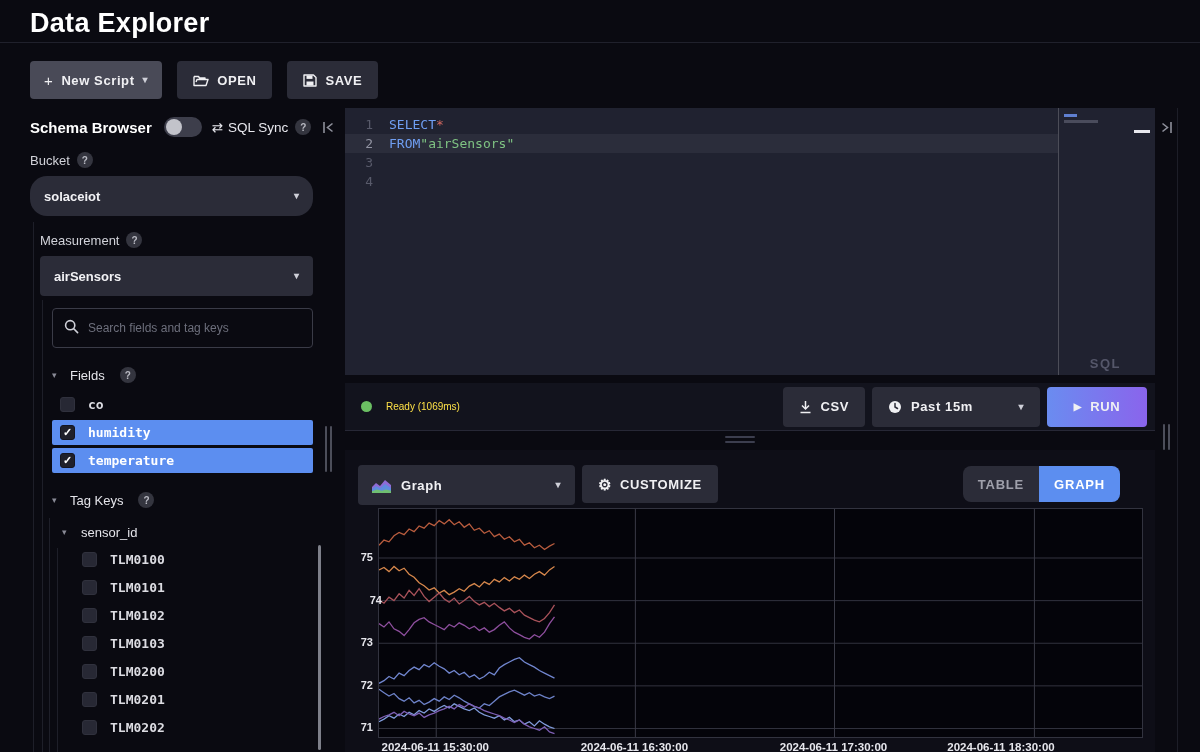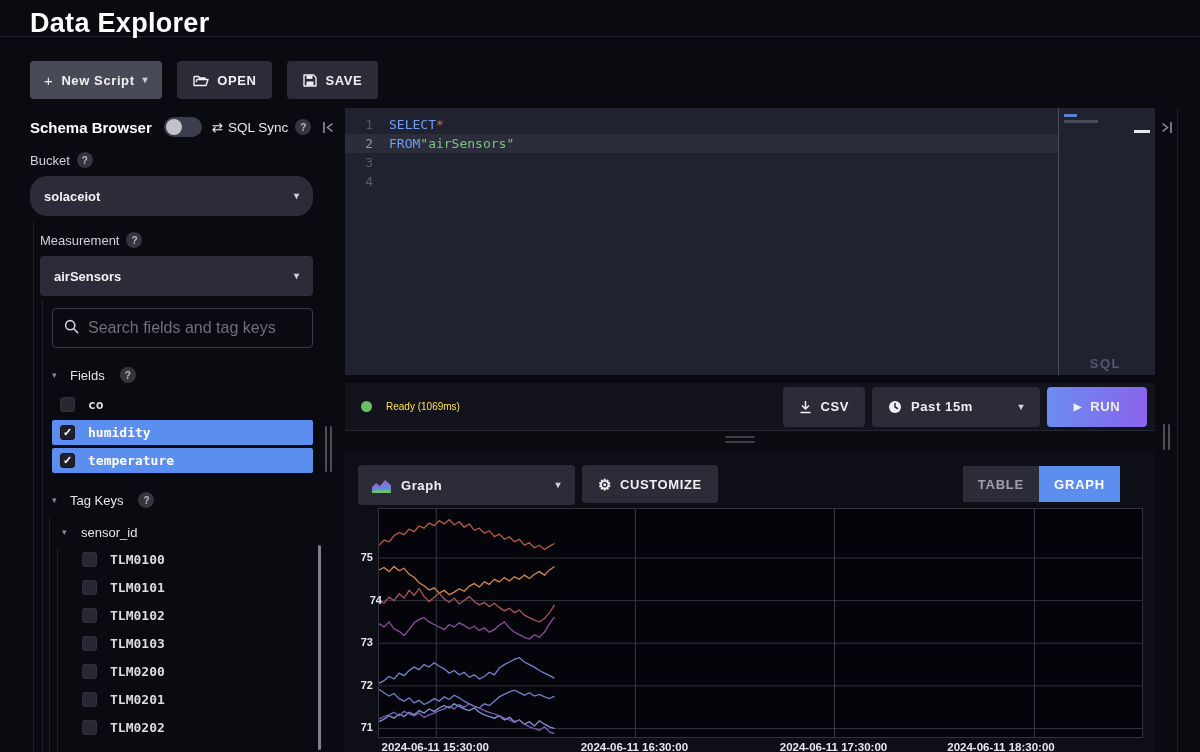--- a/index.html
+++ b/index.html
@@ -2,21 +2,21 @@
 <html><head>
 <meta charset="utf-8">
 <style>
   * { margin:0; padding:0; box-sizing:border-box; }
   html,body { width:1200px; height:752px; overflow:hidden; background:#0a0a11;
     font-family:"Liberation Sans", sans-serif; color:#f0f0f3; }
   .abs { position:absolute; }
   .page { position:relative; width:1200px; height:752px; }
 
   
-  .header { position:absolute; top:0; left:0; width:1200px; height:37px;
+  .header { position:absolute; top:0; left:0; width:1200px; height:43px;
     border-bottom:1px solid #20212c; }
   .page-title { position:absolute; left:30px; top:8px; font-size:27px; font-weight:bold;
     letter-spacing:.3px; color:#ffffff; }
 
   
   .toolbar { position:absolute; left:30px; top:61px; display:flex; gap:15px; }
   .btn { height:38px; display:inline-flex; align-items:center; gap:8px; padding:0 16px;
     background:#2b2c38; border:none; border-radius:4px; color:#f0f0f3;
     font-family:"Liberation Sans",sans-serif; font-size:13px; font-weight:bold;
     letter-spacing:.6px; cursor:pointer; }
@@ -40,21 +40,21 @@
   .small-label { font-size:13px; color:#d2d3da; display:flex; align-items:center; height:20px; }
   .select { height:40px; background:#2b2c38; border-radius:4px; display:flex; align-items:center;
     padding:0 14px; font-size:13px; font-weight:bold; color:#f2f2f5; cursor:pointer;
     justify-content:space-between; }
   .bucket-select { margin:6px 0 14px 0;border-radius:17px; }
   .measurement-wrap { padding-left:10px; }
   .measurement-select { margin:6px 0 12px 0; }
   .search-wrap { margin-left:12px; height:40px; border:1px solid #3a3b47; border-radius:4px;
     display:flex; align-items:center; padding:0 11px; gap:9px; }
   .search-input { background:transparent; border:none; outline:none; color:#e8e8ee;
-    font-size:16px; font-family:"Liberation Sans",sans-serif; width:200px; }
+    font-size:12px; font-family:"Liberation Sans",sans-serif; width:200px; }
   .search-input::placeholder { color:#6d6f7c; }
   .tree-section { margin-top:16px; padding-left:12px; }
   .tree-header { display:flex; align-items:center; height:22px; gap:8px; }
   .tree-caret { font-size:9px; color:#8a8b96; width:10px; cursor:pointer; }
   .tree-label { font-size:13px; color:#e4e4ea; }
   .list { margin-top:6px; }
   .item-row { display:flex; align-items:center; height:25px; margin:3px 0; padding-left:8px;
     border-radius:2px; cursor:pointer; }
   .item-row.selected { background:#5c8ef0; }
   .checkbox { width:15px; height:15px; border-radius:3px; background:#272834;
@@ -118,21 +118,21 @@
   .h-handle i { display:block; height:2px; background:#3c3e4e; border-radius:1px; margin-bottom:3px; }
 
   
   .results { position:absolute; left:345px; top:450px; width:810px; height:302px;
     background:#0e0e17; }
   .results-header { position:absolute; left:13px; top:15px; right:13px; height:38px; }
   .graph-select { position:absolute; left:0; top:0; width:217px; }
   .graph-select .lbl { flex:1; text-align:left; margin-left:2px; }
   .customize-btn { position:absolute; left:224px; top:0; }
   .gear { font-size:15px; line-height:1; }
-  .seg { position:absolute; right:22px; top:1px; display:flex; height:36px; border-radius:0;
+  .seg { position:absolute; right:22px; top:1px; display:flex; height:36px; border-radius:8px;
     overflow:hidden; }
   .seg-btn { border:none; cursor:pointer; font-size:13px; font-weight:bold; letter-spacing:.8px;
     font-family:"Liberation Sans",sans-serif; padding:0 15px; }
   .seg-table { background:#2b2c38; color:#9fa0ab; }
   .seg-graph { background:#5c8ef0; color:#ffffff; }
 
   .plot-wrap { position:absolute; left:33px; top:58px; width:765px; height:230px;
     background:#04040a; border:1px solid #32333f; }
   .plot-svg { display:block; }
   .ytick { position:absolute; right:770px; width:28px; text-align:right; font-size:11px;

